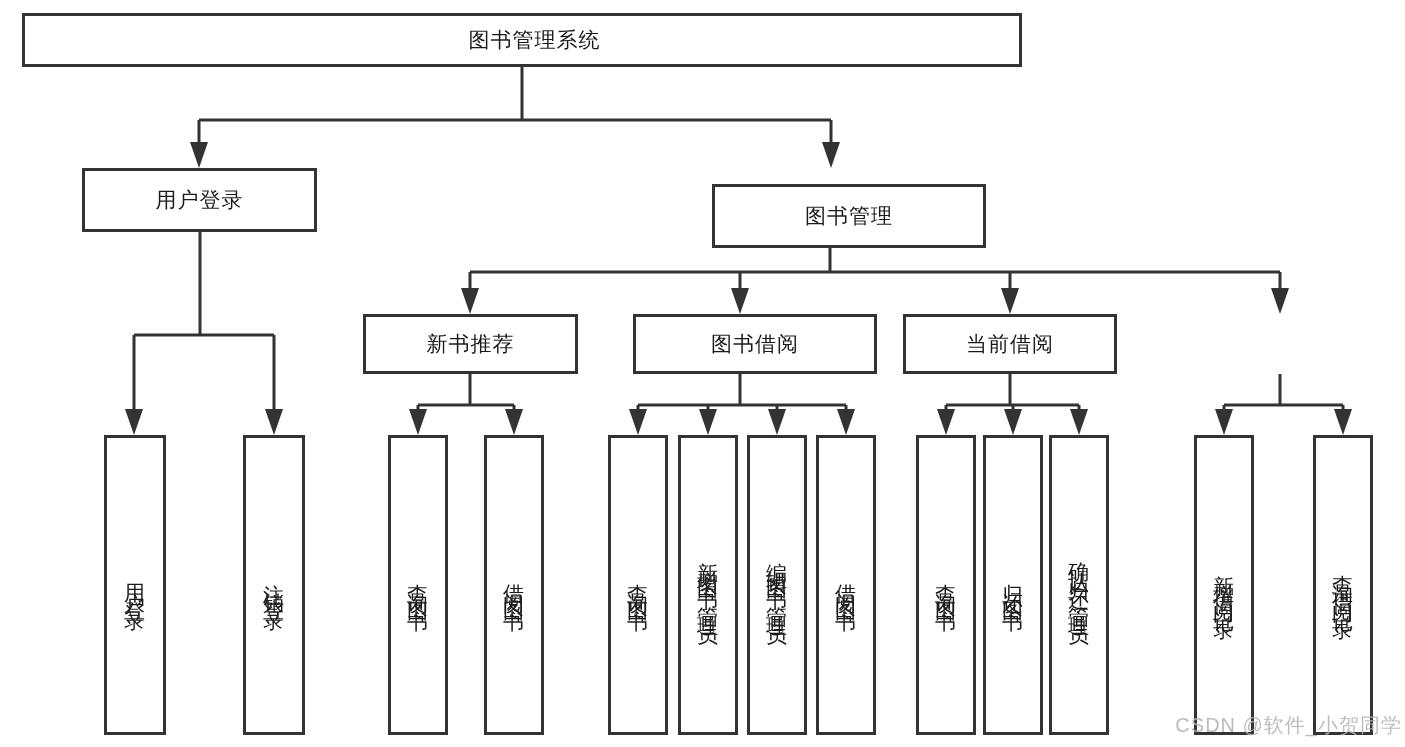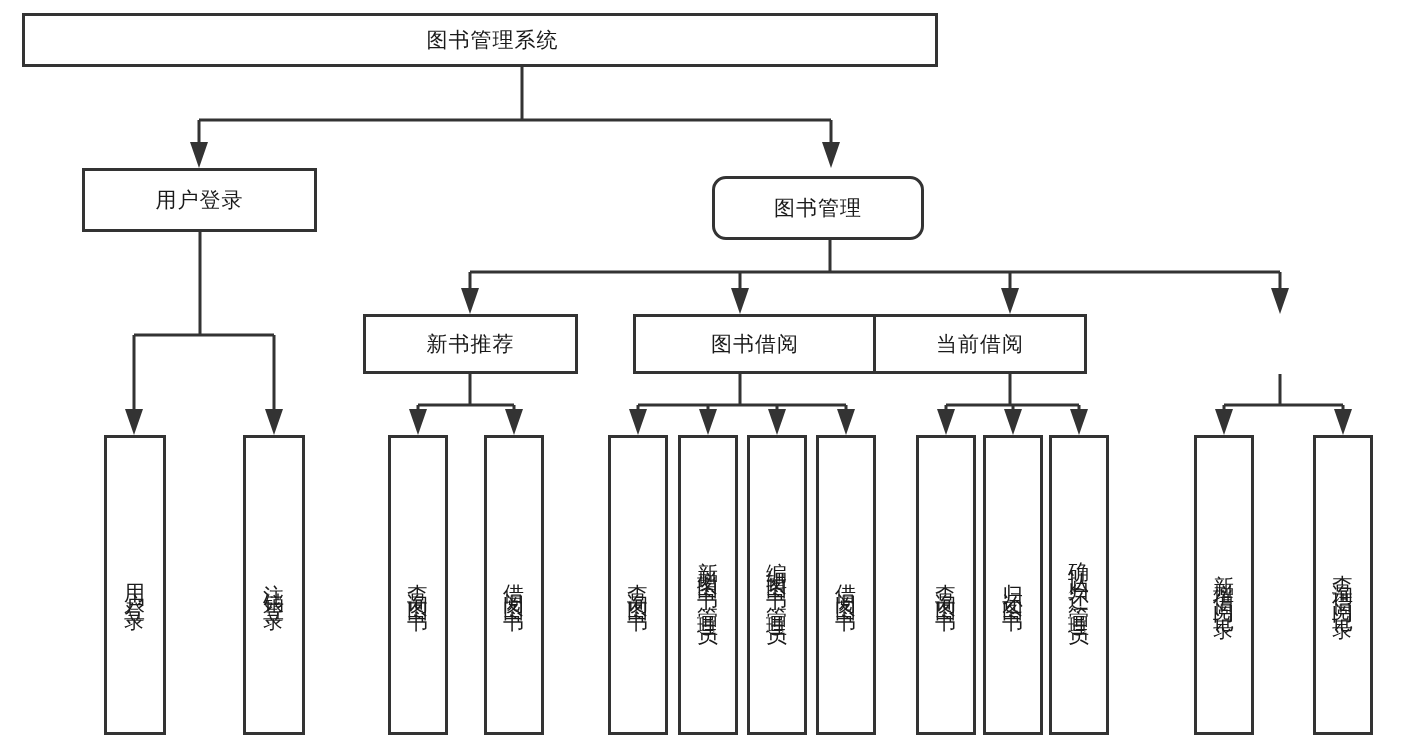--- a/index.html
+++ b/index.html
@@ -21,29 +21,29 @@
     background:var(--box-fill); border:3px solid var(--box-border);
     display:flex; align-items:center; justify-content:center;
     font-size:21px; letter-spacing:1px; white-space:nowrap;
   }
   .leaf{
     writing-mode:vertical-rl; text-orientation:mixed;
     letter-spacing:9px; line-height:1; font-size:21px;
     white-space:nowrap;
   }
   
-  .n-root{left:22px; top:13px; width:916px; height:54px;padding-left:25px;}
+  .n-root{left:22px; top:13px; width:1000px; height:54px;padding-left:25px;}
   
   .n-userlogin{left:82px;  top:168px; width:235px; height:64px;}
-  .n-bookmgmt{left:712px; top:176px; width:212px; height:64px;border-radius:14px;}
+  .n-bookmgmt{left:712px; top:184px; width:274px; height:64px;}
   
   .n-l3{top:314px; height:60px;text-align:right;}
   .n-newbook{left:363px;  width:215px;}
   .n-borrow{left:633px;  width:244px;}
-  .n-current{left:873px;  width:214px;}
+  .n-current{left:903px;  width:214px;}
   .n-records{left:1173px; width:214px;}
   
   .n-leaf{top:435px; height:300px; width:60px;}
   .lf-login{left:104px; width:62px;}
   .lf-logout{left:243px; width:62px;}
   .lf-nbq{left:388px;}
   .lf-nbb{left:484px;}
   .lf-bbq{left:608px;}
   .lf-bba{left:678px;}
   .lf-bbe{left:747px;}
@@ -120,13 +120,14 @@
   <div class="node n-leaf leaf lf-bbe">编辑图书（管理员）</div>
   <div class="node n-leaf leaf lf-bbb">借阅图书</div>
 
   <div class="node n-leaf leaf lf-cbq">查询图书</div>
   <div class="node n-leaf leaf lf-cbr">归还图书</div>
   <div class="node n-leaf leaf lf-cbc">确认归还（管理员）</div>
 
   <div class="node n-leaf leaf lf-bra">新增借阅记录</div>
   <div class="node n-leaf leaf lf-brq">查询借阅记录</div>
 
+  <div class="watermark">CSDN @软件_小贺同学</div>
 </div>
 
 </body></html>

